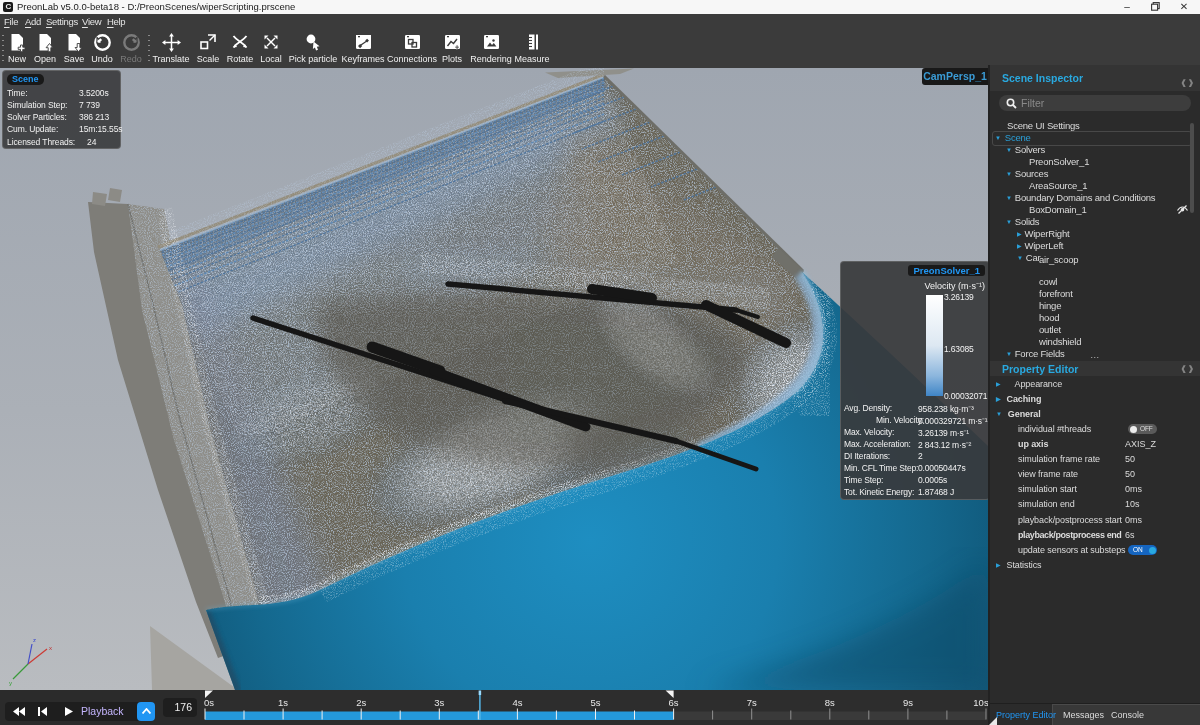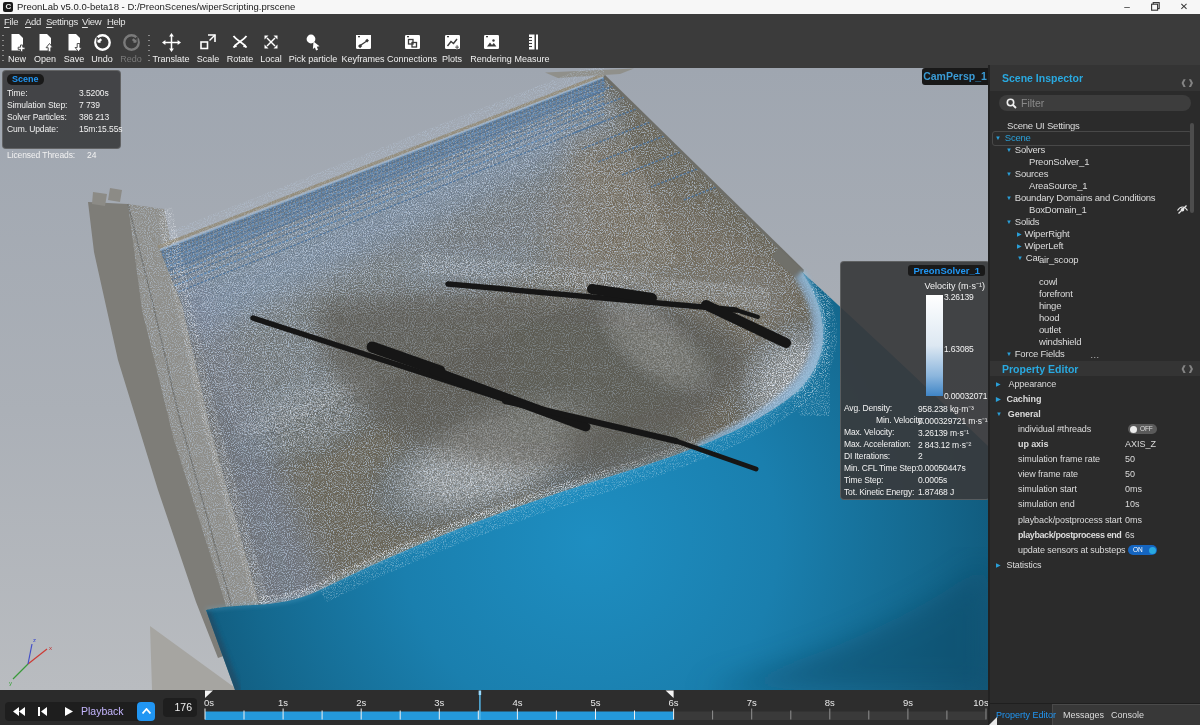--- a/index.html
+++ b/index.html
@@ -385,21 +385,21 @@
     <text x="9" y="685" font-size="6" fill="#2f9f2f">y</text>
     <text x="33" y="642" font-size="6" fill="#3545cf">z</text>
 </svg>
 
 <div class="abs" id="scenepanel">
   <div class="chip">Scene</div>
   <div class="row" style="top:17px;">Time:<span class="v">3.5200s</span></div>
   <div class="row" style="top:29px;">Simulation Step:<span class="v">7 739</span></div>
   <div class="row" style="top:41px;">Solver Particles:<span class="v">386 213</span></div>
   <div class="row" style="top:53px;">Cum. Update:<span class="v">15m:15.55s</span></div>
-  <div class="row" style="top:79px;">Licensed Threads:<span class="v" style="left:80px;text-align:right;">24</span></div>
+  <div class="row" style="top:66px;">Licensed Threads:<span class="v" style="left:80px;text-align:right;">24</span></div>
 </div>
 <div class="abs" id="campersp">CamPersp_1</div>
 <div class="abs" id="solverpanel">
   <div class="chip">PreonSolver_1</div>
   <div class="vel">Velocity (m·s⁻¹)</div>
   <svg style="position:absolute;left:0;top:0;" width="148" height="237">
     <defs>
       <linearGradient id="cbar" x1="0" y1="0" x2="0" y2="1">
         <stop offset="0" stop-color="#ffffff"></stop>
         <stop offset="0.5" stop-color="#dde8f2"></stop>
@@ -453,21 +453,21 @@
   <div class="trow" style="left:49px;top:210.5px;">cowl</div>
   <div class="trow" style="left:49px;top:222.5px;">forefront</div>
   <div class="trow" style="left:49px;top:234.5px;">hinge</div>
   <div class="trow" style="left:49px;top:246.5px;">hood</div>
   <div class="trow" style="left:49px;top:258.5px;">outlet</div>
   <div class="trow" style="left:49px;top:270.5px;">windshield</div>
   <div class="trow" style="left:16px;top:282.5px;"><span class="chev">▼</span>Force Fields</div>
   <div class="trow" style="left:100px;top:284px;color:#bbb;">…</div>
   <div class="abs" style="left:200px;top:58px;width:4px;height:90px;background:#4d4d4d;border-radius:2px;"></div>
   <div class="phead" style="top:296px;height:15px;"><span class="ht">Property Editor</span><span class="coll">❰❱</span></div>
-  <div class="prow" style="left:6px;top:311.6px;"><span class="chev">▶</span><span style="margin-left:5px;">Appearance</span></div>
+  <div class="prow" style="left:6px;top:311.6px;"><span class="chev">▶</span><span style="margin-left:11px;">Appearance</span></div>
   <div class="prow" style="left:6px;top:326.7px;font-weight:bold;"><span class="chev">▶</span><span style="margin-left:3px;">Caching</span></div>
   <div class="prow" style="left:6px;top:341.8px;font-weight:bold;"><span class="chev">▼</span><span style="margin-left:3px;">General</span></div>
   <div class="prow" style="left:28px;top:356.9px;">individual #threads
     <div class="toggle off">
         <span class="dot"></span>
         <span class="tx">OFF</span>
       </div></div>
   <div class="prow" style="left:28px;top:372px;font-weight:bold;">up axis<span class="val" style="font-weight:normal;">AXIS_Z</span></div>
   <div class="prow" style="left:28px;top:387.1px;">simulation frame rate<span class="val">50</span></div>
   <div class="prow" style="left:28px;top:402.2px;">view frame rate<span class="val">50</span></div>

